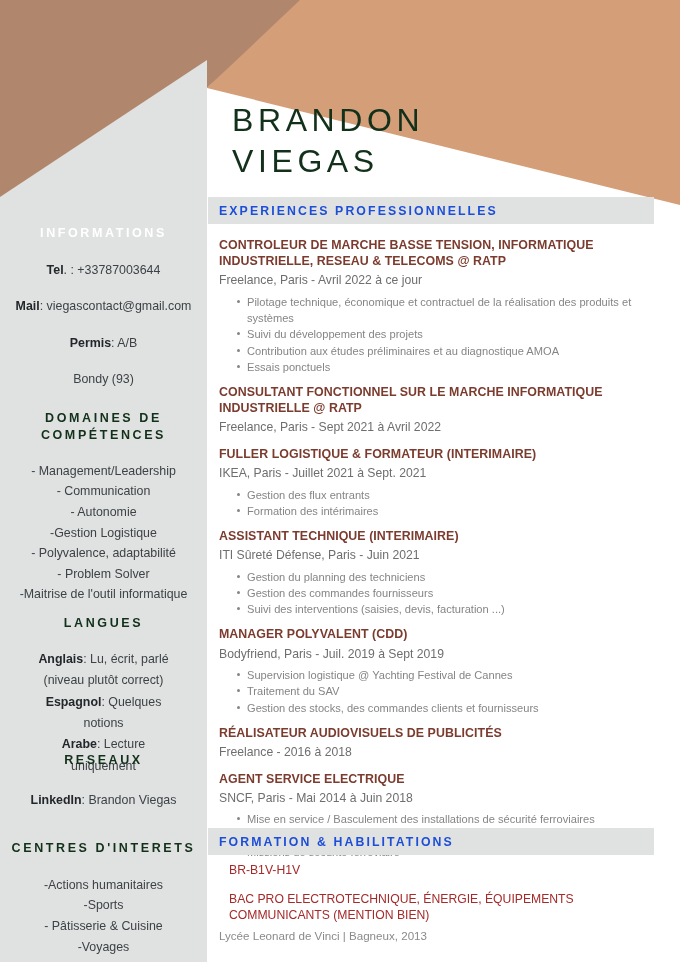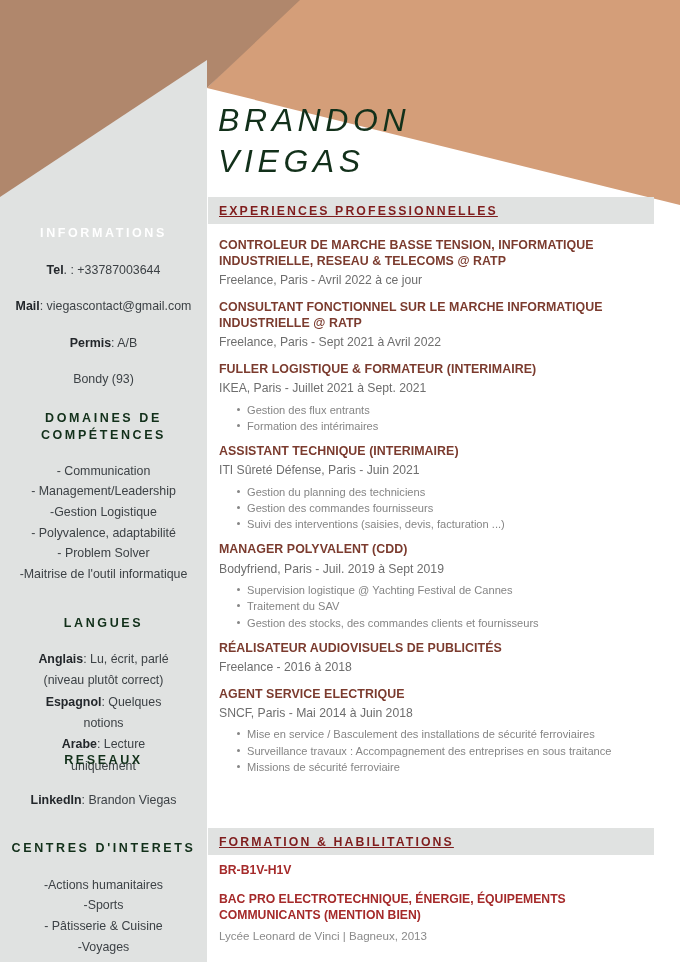--- a/index.html
+++ b/index.html
@@ -83,24 +83,23 @@
   .main {
     position: absolute;
     left: 207px;
     top: 0;
     width: 473px;
     height: 962px;
     z-index: 4;
   }
   .name-block {
     position: absolute;
-    left: 11px;
+    left: 25px;
     top: 100px;
     z-index: 6;
-    font-style: italic;
   }
   .name-line {
     font-size: 32px;
     font-weight: normal;
     letter-spacing: 4.6px;
     color: #12301A;
     line-height: 1.28;
     white-space: nowrap;
   }
 
@@ -110,23 +109,22 @@
     width: 446px;
     height: 27px;
     background: #E0E2E1;
     display: flex;
     align-items: center;
   }
   .section-bar .bar-text {
     font-size: 12.3px;
     font-weight: bold;
     letter-spacing: 2.1px;
-    color: #7f1d1d;
+    color: #1d4ed8;
     padding-left: 11px;
-    text-decoration: underline;
   }
 
   .entries {
     position: absolute;
     left: 12px;
     width: 444px;
   }
   .entry {
     margin-bottom: 9px;
   }
@@ -161,23 +159,24 @@
     left: 0;
     top: 6px;
     width: 3px;
     height: 3px;
     background: #858585;
     border-radius: 50%;
   }
 
   .form-title {
     font-size: 12.2px;
-    font-weight: bold;
+    font-weight: normal;
     color: #A52A2A;
     line-height: 1.32;
+    margin-left: 10px;
   }
   .form-sub {
     font-size: 11.6px;
     color: #8a8a8a;
     line-height: 1.45;
     margin-top: 5px;
   }
   .form-entry {
     margin-bottom: 13px;
   }
@@ -208,22 +207,23 @@
           <b>Permis</b><span>: </span><span>A/B</span>
         </div>
         <div style="margin-top:15px;">Bondy (93)</div>
       </div>
     </div>
 
     <div class="sidebar-inner" style="top:410px;">
       <div class="side-h">DOMAINES DE</div>
       <div class="side-h">COMPÉTENCES</div>
       <div class="side-list" style="margin-top:17px;">
+        <div>- Management/Leadership</div>
         <div>- Communication</div>
-        <div>- Management/Leadership</div>
+        <div>- Autonomie</div>
         <div>-Gestion Logistique</div>
         <div>- Polyvalence, adaptabilité</div>
         <div>- Problem Solver</div>
         <div>-Maitrise de l'outil informatique</div>
       </div>
     </div>
 
     <div class="sidebar-inner" style="top:595px;margin-top:20px;">
       <div class="side-h">LANGUES</div>
       <div class="side-text" style="margin-top:17px;text-align:center;">
@@ -273,20 +273,26 @@
 
     <div class="section-bar" style="top:197px;">
       <span class="bar-text">EXPERIENCES PROFESSIONNELLES</span>
     </div>
 
     <div class="entries" style="top:237px;">
 
       <div class="entry">
         <div class="entry-title">CONTROLEUR DE MARCHE BASSE TENSION, INFORMATIQUE INDUSTRIELLE, RESEAU &amp; TELECOMS @ RATP</div>
         <div class="entry-sub">Freelance, Paris - Avril 2022 à ce jour</div>
+        <ul class="bullets">
+          <li>Pilotage technique, économique et contractuel de la réalisation des produits et systèmes</li>
+          <li>Suivi du développement des projets</li>
+          <li>Contribution aux études préliminaires et au diagnostique AMOA</li>
+          <li>Essais ponctuels</li>
+        </ul>
       </div>
 
       <div class="entry">
         <div class="entry-title">CONSULTANT FONCTIONNEL SUR LE MARCHE INFORMATIQUE INDUSTRIELLE @ RATP</div>
         <div class="entry-sub">Freelance, Paris - Sept 2021 à Avril 2022</div>
       </div>
 
       <div class="entry">
         <div class="entry-title">FULLER LOGISTIQUE &amp; FORMATEUR (INTERIMAIRE)</div>
         <div class="entry-sub">IKEA, Paris - Juillet 2021 à Sept. 2021</div>

